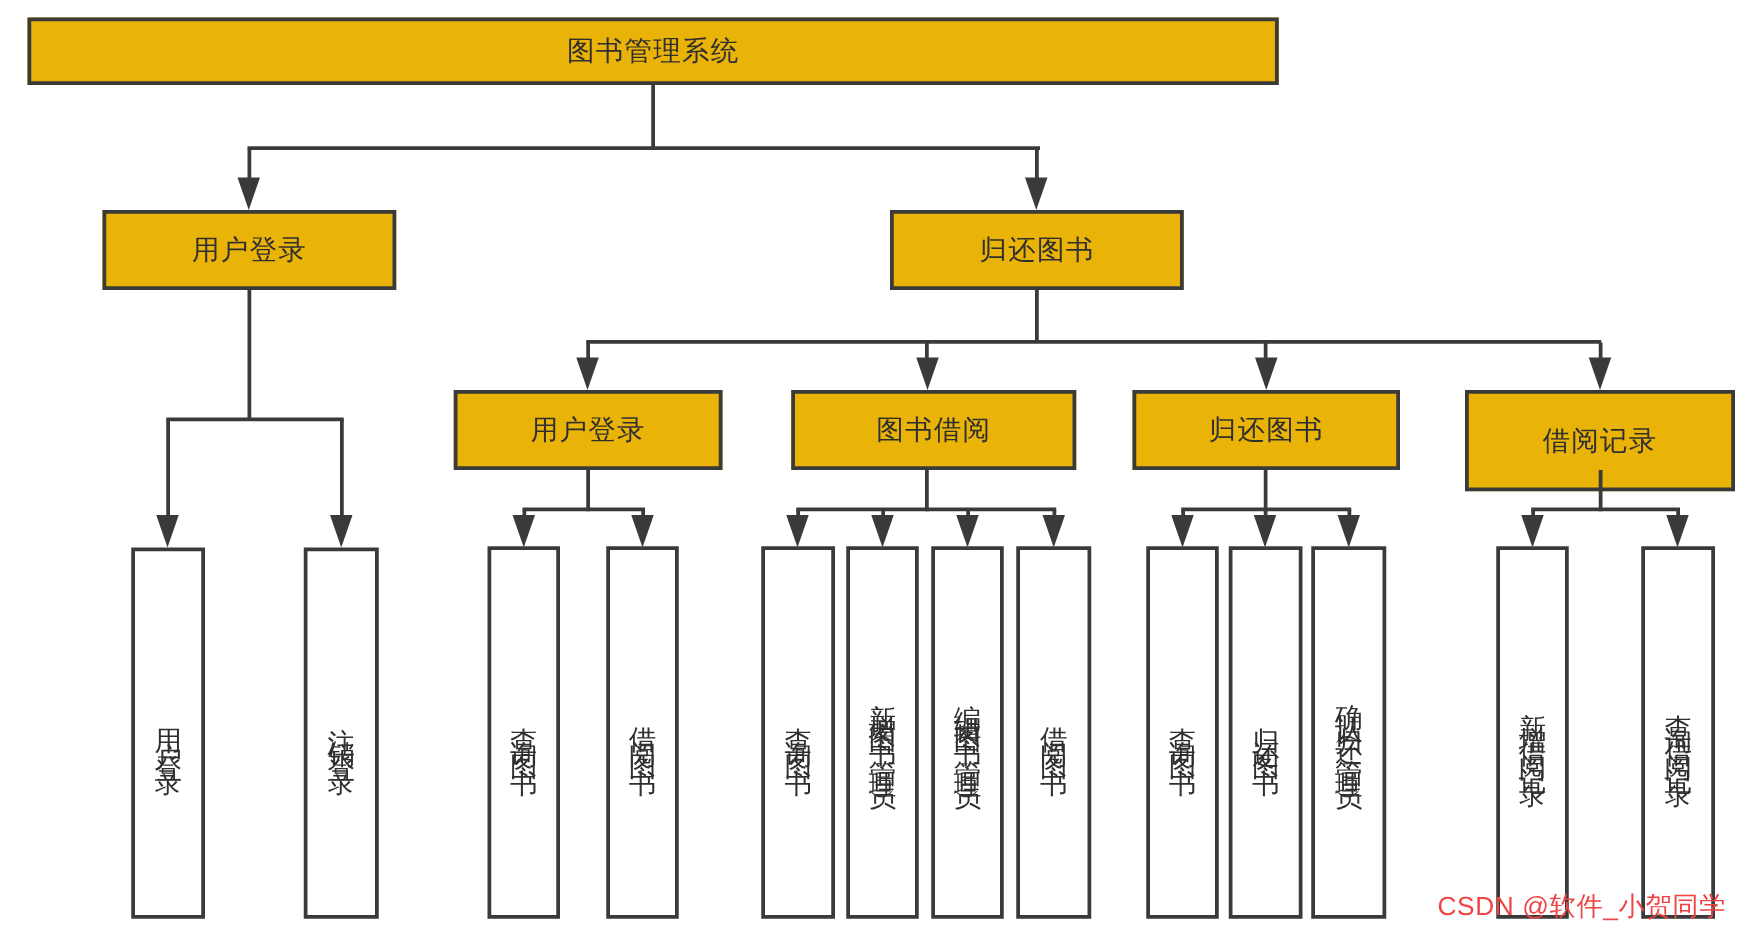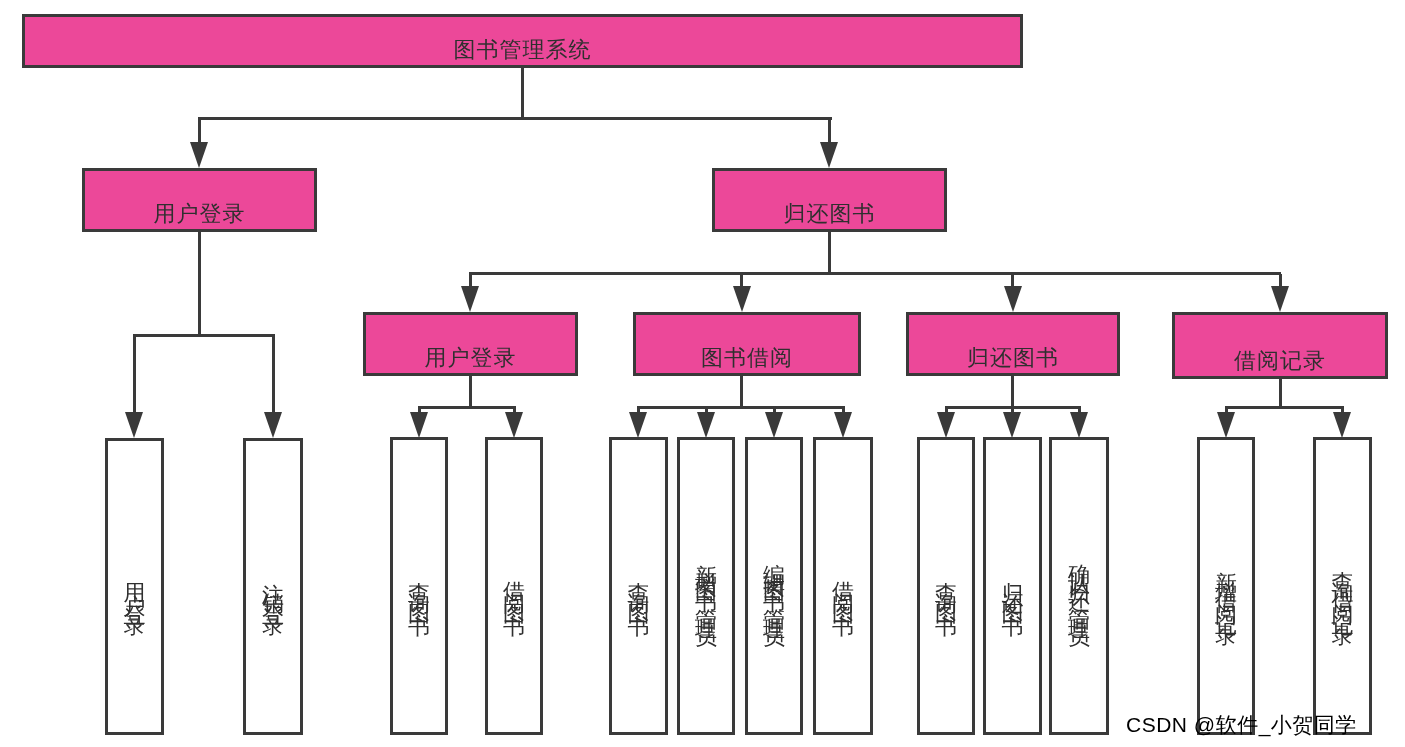--- a/index.html
+++ b/index.html
@@ -13,22 +13,22 @@
     width:1405px;height:747px;
     background:var(--bg);
     overflow:hidden;
     font-family:"Liberation Sans","DejaVu Sans",sans-serif;
     color:var(--text);
   }
   .box{
     position:absolute;
     box-sizing:border-box;
     border:3px solid var(--line);
-    background:#ec4899;
-    display:flex;align-items:flex-end;justify-content:center;
+    background:#eab308;
+    display:flex;align-items:center;justify-content:center;
     font-size:22px;
     letter-spacing:1px;
     white-space:nowrap;
   }
   .vbox{
     position:absolute;
     box-sizing:border-box;
     border:3px solid var(--line);
     background:#fff;
     display:flex;align-items:center;justify-content:center;
@@ -44,24 +44,24 @@
   .vtext.long{letter-spacing:9px;}
   .ln{position:absolute;background:var(--line);}
   .ah{
     position:absolute;width:0;height:0;
     border-left:9px solid transparent;
     border-right:9px solid transparent;
     border-top:26px solid var(--line);
   }
   .watermark{
     position:absolute;
-    left:1126px;top:711px;
+    left:1150px;top:711px;
     font-size:21px;
     letter-spacing:0.5px;
-    color:#000000;
+    color:#ef4444;
     z-index:5;
     white-space:nowrap;
   }
 </style>
 </head>
 <body>
 
 <div class="canvas">
 
   <div class="box" style="left:22px;top:14px;width:1001px;height:54px;">
@@ -95,21 +95,21 @@
 
   <div class="box" style="left:363px;top:312px;width:215px;height:64px;">
     <span>用户登录</span>
   </div>
   <div class="box" style="left:633px;top:312px;width:228px;height:64px;">
     <span>图书借阅</span>
   </div>
   <div class="box" style="left:906px;top:312px;width:214px;height:64px;">
     <span>归还图书</span>
   </div>
-  <div class="box" style="left:1172px;top:312px;width:216px;height:67px;">
+  <div class="box" style="left:1172px;top:312px;width:216px;height:81px;">
     <span>借阅记录</span>
   </div>
 
   <div class="ln" style="left:198px;top:232px;width:3px;height:104px;"></div>
   <div class="ln" style="left:133px;top:334px;width:142px;height:3px;"></div>
   <div class="ln" style="left:133px;top:336px;width:3px;height:77px;"></div>
   <div class="ah" style="left:125px;top:412px;"></div>
   <div class="ln" style="left:272px;top:336px;width:3px;height:77px;"></div>
   <div class="ah" style="left:264px;top:412px;"></div>
 

